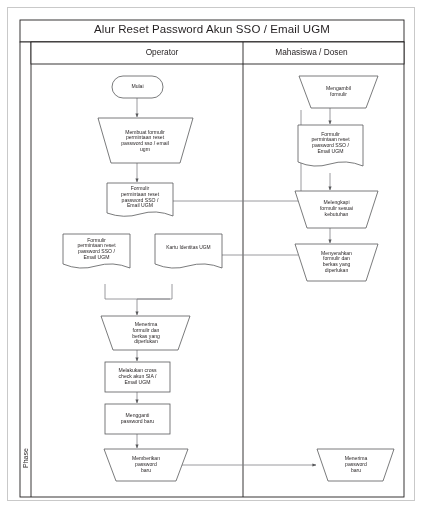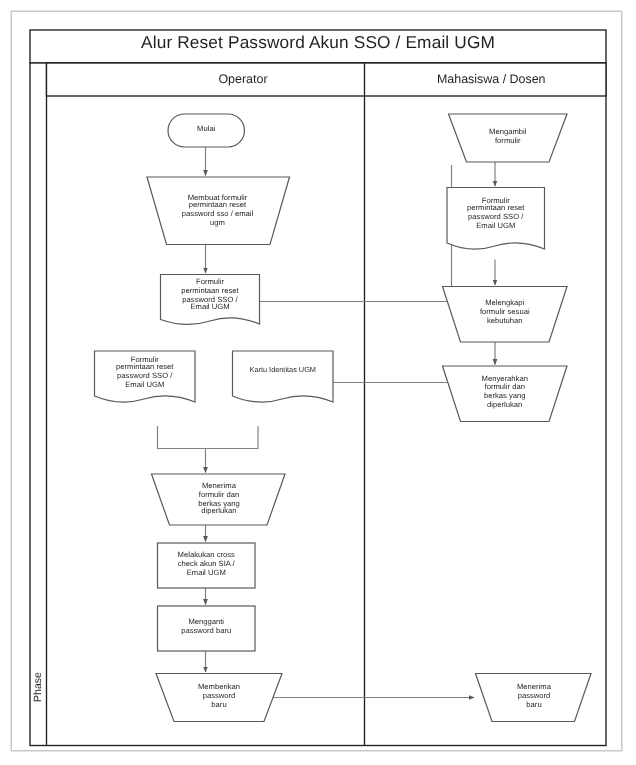--- a/index.html
+++ b/index.html
@@ -149,21 +149,21 @@
       <path d="M 295 244 L 378 244 L 366 281 L 307 281 Z"></path>
 
       <path d="M 317 449 L 394 449 L 383 481 L 328 481 Z"></path>
     </g>
   </svg>
 
   <div class="node-text t-title" style="left:20px; top:20px; width:384px; height:18px;">Alur Reset Password Akun SSO / Email UGM</div>
 
   <div class="node-text t-lane" style="left:29px; top:42px; width:212px; height:22px;margin-left:27px;">Operator</div>
 
-  <div class="node-text t-lane" style="left:247px; top:42px; width:161px; height:22px;">Mahasiswa / Dosen</div>
+  <div class="node-text t-lane" style="left:231px; top:42px; width:161px; height:22px;">Mahasiswa / Dosen</div>
 
   <div class="node-text t-phase" style="left:-4px; top:452px; width:60px; height:12px;">Phase</div>
 
   <div class="node-text t-node" style="left:112px; top:76px; width:51px; height:22px;">Mulai</div>
 
   <div class="node-text t-node" style="left:100px; top:122px; width:90px; height:38px;">Membuat formulir
 permintaan reset
 password sso / email
 ugm</div>
 

